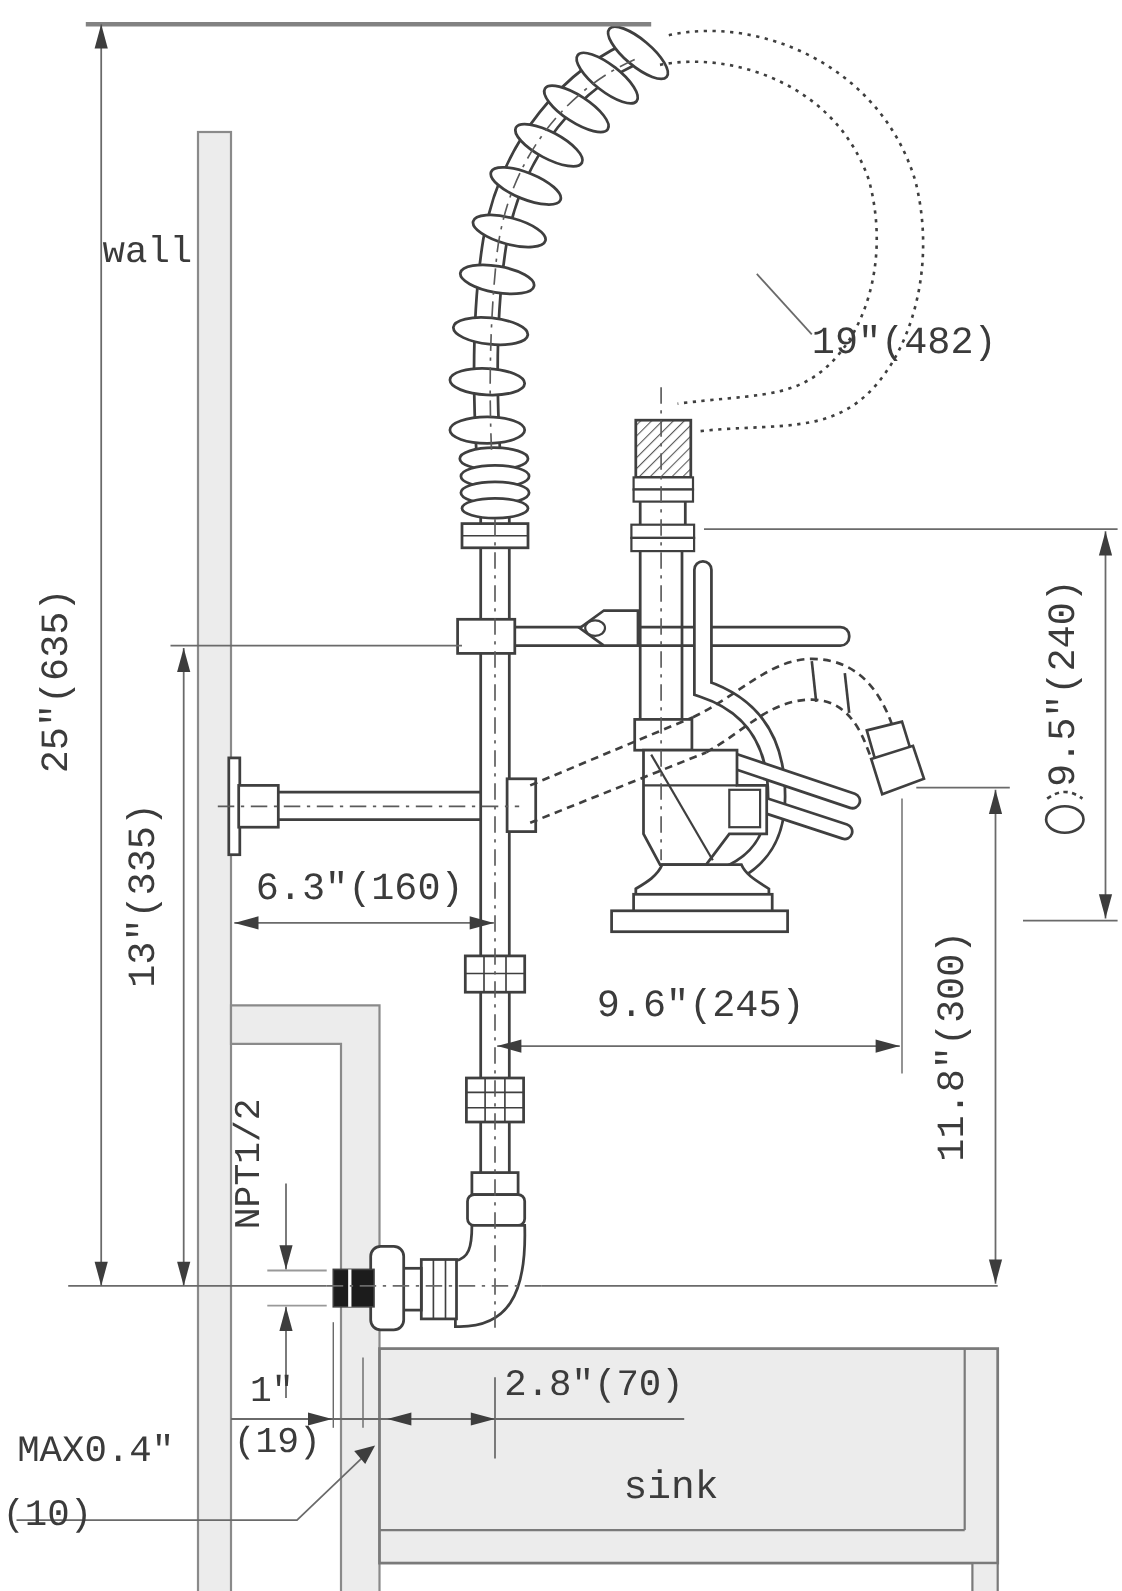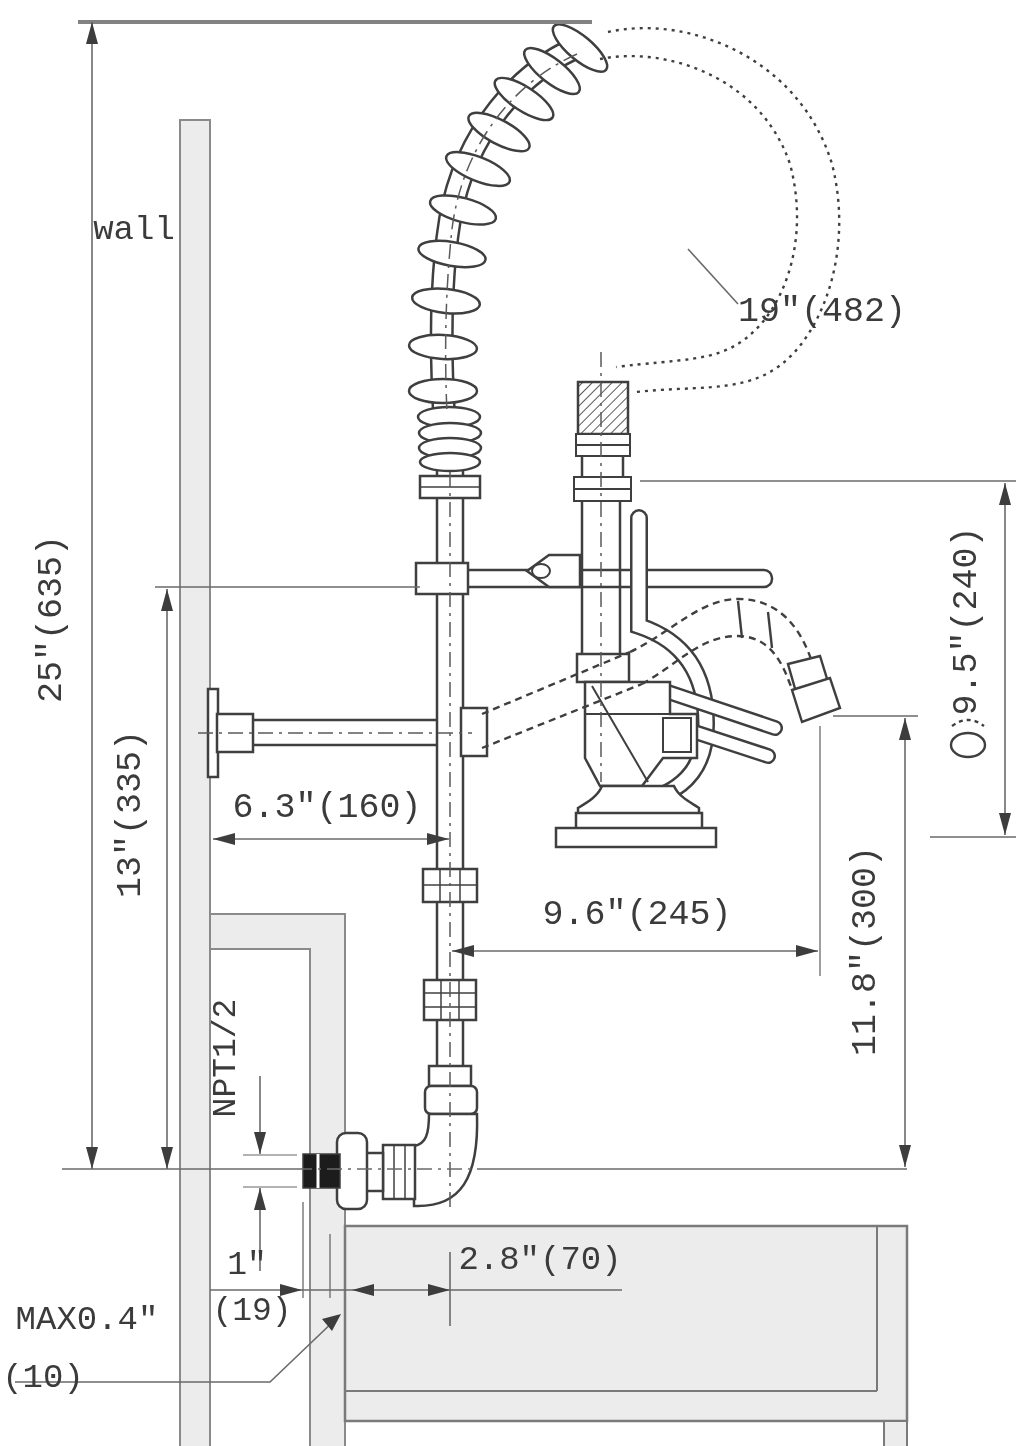--- a/index.html
+++ b/index.html
@@ -224,13 +224,14 @@
   <div class="lbl" style="left:217px;top:773px;font-size:35px;">6.3"(160)</div>
   <div class="lbl rot" style="left:857px;top:586px;font-size:35px;">9.5"(240)</div>
   <div class="lbl" style="left:527px;top:880px;font-size:35px;">9.6"(245)</div>
   <div class="lbl rot" style="left:756px;top:916px;font-size:35px;">11.8"(300)</div>
   <div class="lbl rot" style="left:117px;top:1023px;font-size:33px;">NPT1/2</div>
   <div class="lbl small" style="left:187px;top:1231px;font-size:33px;">1"</div>
   <div class="lbl small" style="left:192px;top:1277px;font-size:33px;">(19)</div>
   <div class="lbl" style="left:430px;top:1225px;font-size:34px;">2.8"(70)</div>
   <div class="lbl" style="left:-23px;top:1285px;font-size:34px;">MAX0.4"</div>
   <div class="lbl" style="left:-67px;top:1343px;font-size:34px;">(10)</div>
+  <div class="lbl" style="left:500px;top:1318px;font-size:36px;">sink</div>
 </div>
 
 </body></html>

